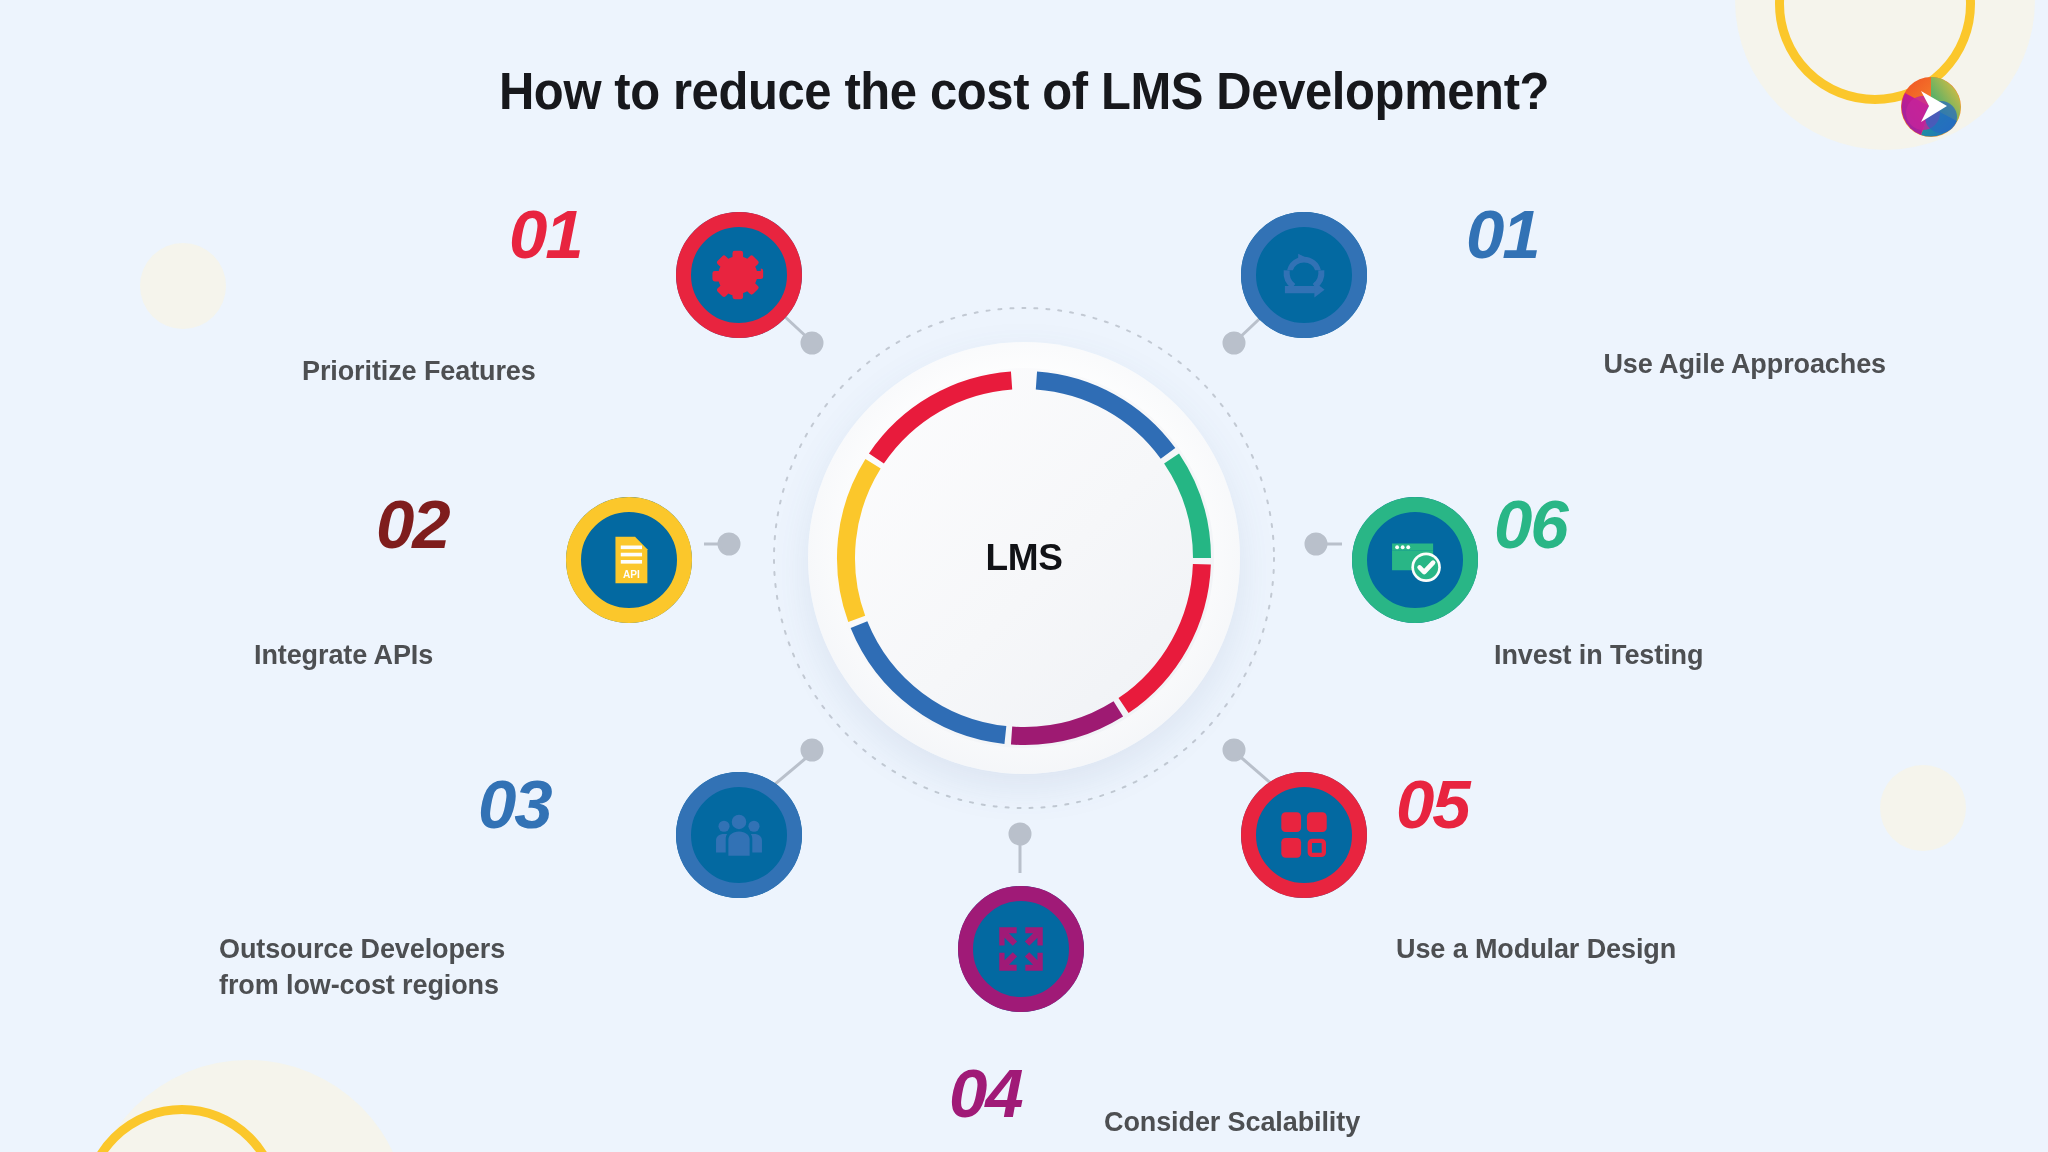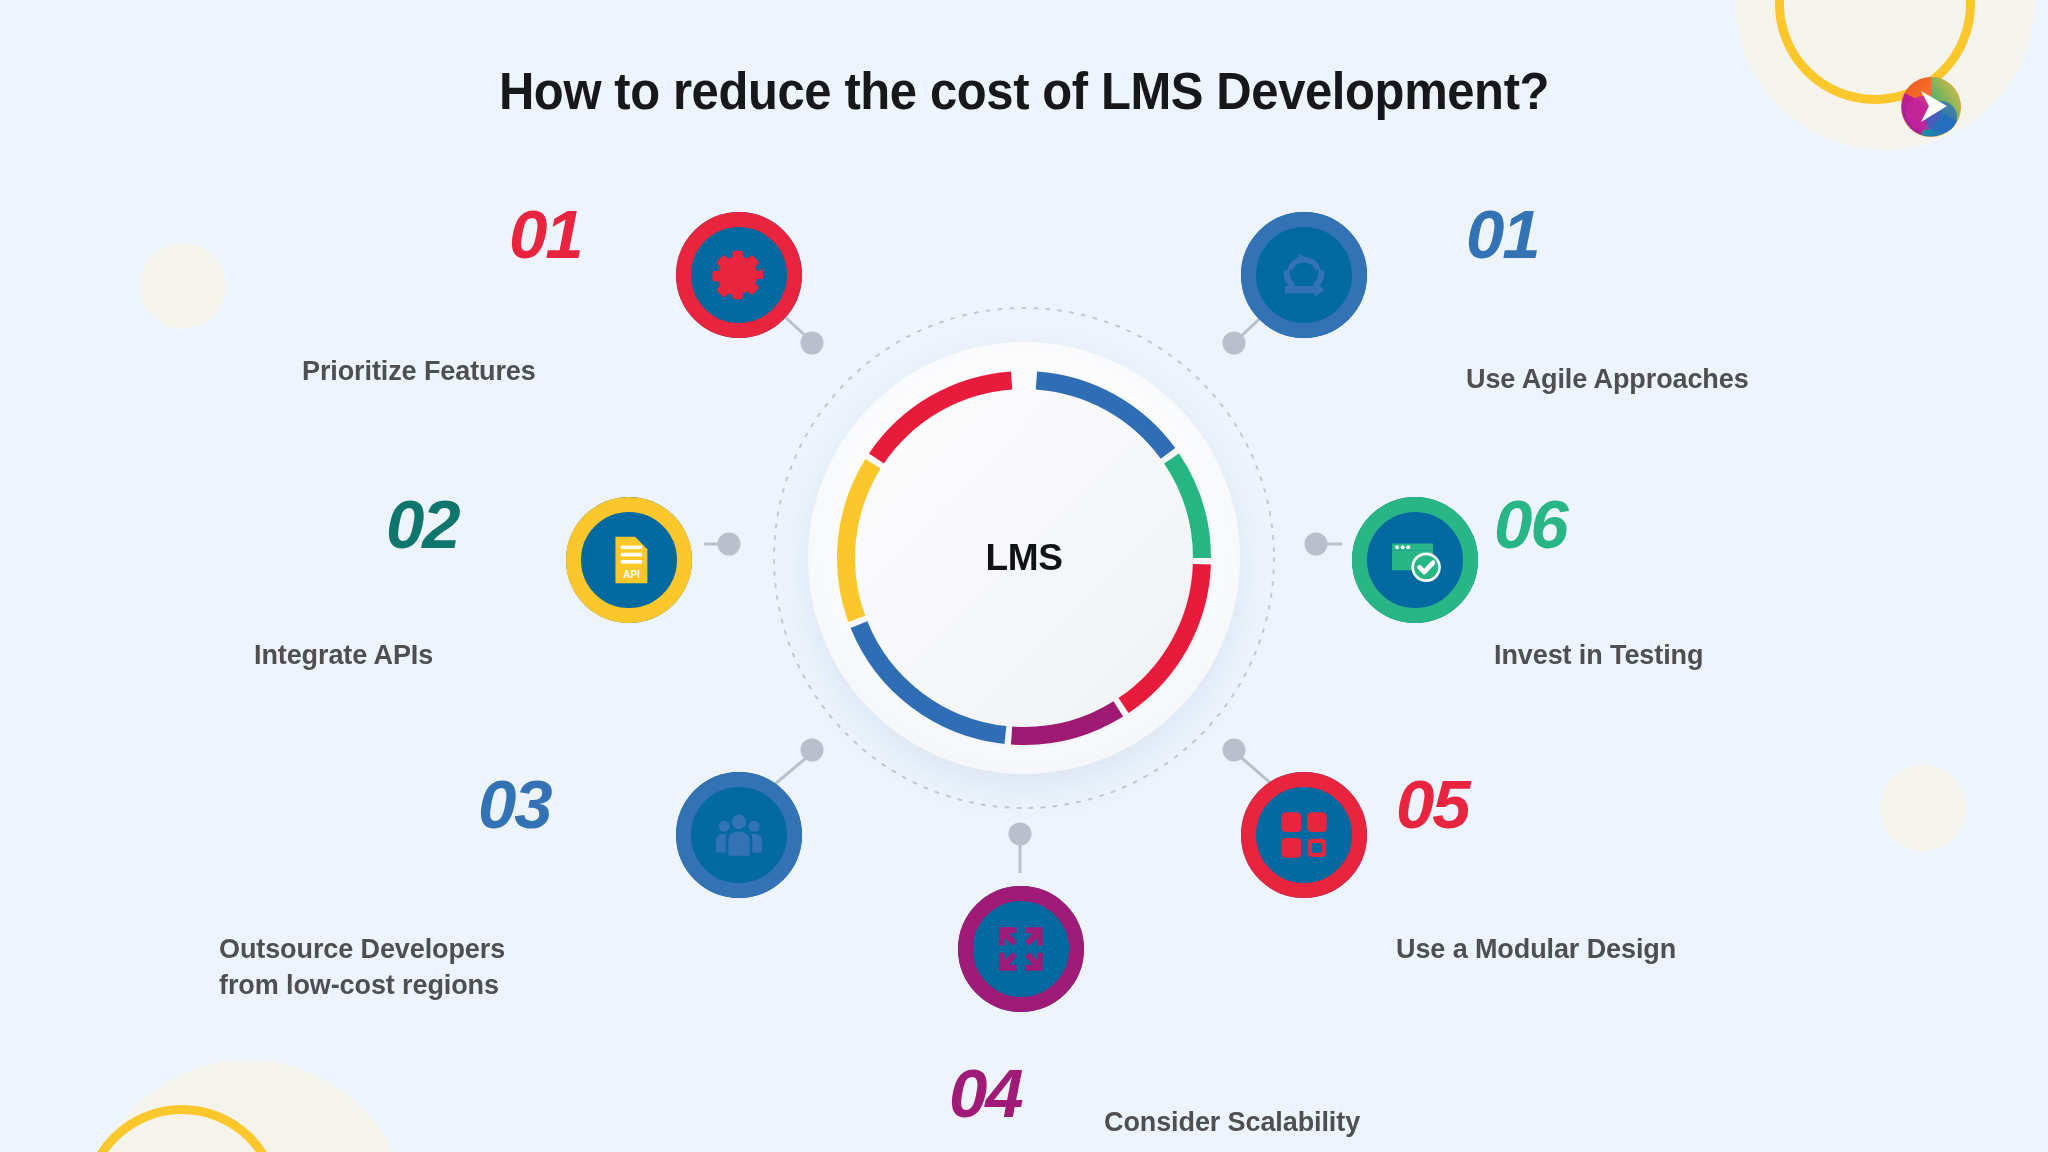--- a/index.html
+++ b/index.html
@@ -194,21 +194,21 @@
 
 <div class="badge" style="--c:#fbc72b; left:566px; top:497px;">
   <svg viewBox="0 0 24 24">
     <path d="M6.4 2.4h8.1l5.1 5.1v14.1H6.4z"></path>
     <rect x="8.6" y="6.0" width="8.8" height="1.5" fill="#fdfdfc"></rect>
     <rect x="8.6" y="9.0" width="8.8" height="1.5" fill="#fdfdfc"></rect>
     <rect x="8.6" y="12.0" width="8.8" height="1.5" fill="#fdfdfc"></rect>
     <text x="13" y="19.4" font-size="4.2" font-weight="700" text-anchor="middle" fill="#fdfdfc" font-family="Liberation Sans, sans-serif">API</text>
   </svg>
 </div>
-<div class="num" style="left:386px; top:490px; color:#0f766e;font-style:italic;">02</div>
+<div class="num" style="left:376px; top:490px; color:#7f1d1d;font-style:italic;">02</div>
 <div class="lbl leftal" style="left:254px; top:594px; width:330px;">Integrate APIs</div>
 
 <div class="badge" style="--c:#3272b5; left:676px; top:772px;">
   <svg viewBox="0 0 24 24">
     <circle cx="12" cy="6.6" r="3.0"></circle>
     <circle cx="5.8" cy="8.4" r="2.3"></circle>
     <circle cx="18.2" cy="8.4" r="2.3"></circle>
     <path d="M12 10.6c-2.7 0-4.4 1.5-4.4 3.4v6.6h8.8v-6.6c0-1.9-1.7-3.4-4.4-3.4z"></path>
     <path d="M5.8 11.6c-2.0 0-3.3 1.1-3.3 2.6v5.0h4.0v-5.6c0-.8.2-1.5.6-2z"></path>
     <path d="M18.2 11.6c2.0 0 3.3 1.1 3.3 2.6v5.0h-4.0v-5.6c0-.8-.2-1.5-.6-2z"></path>
@@ -261,13 +261,13 @@
   <svg viewBox="0 0 24 24">
     <path d="M12 4.4a7.2 7.2 0 0 1 7.0 5.6h-2.4a4.9 4.9 0 0 0-9.2 0H5.0A7.2 7.2 0 0 1 12 4.4z"></path>
     <path d="M6.1 10.1a6.0 6.0 0 0 0 2.3 5.6l-1.5 1.9A8.4 8.4 0 0 1 3.6 10z"></path>
     <path d="M17.9 10.1a6.0 6.0 0 0 1-2.3 5.6l1.5 1.9A8.4 8.4 0 0 0 20.4 10z"></path>
     <path d="M9.6 3.2l3.2 1.6-3.2 1.7z"></path>
     <path d="M4.1 16.6h13.0v2.9H4.1z"></path>
     <path d="M16.3 14.8l4.2 3.3-4.2 3.2z"></path>
   </svg>
 </div>
 <div class="num" style="left:1466px; top:200px; color:#3272b5;">01</div>
-<div class="lbl right" style="left:1466px; top:318px; width:420px;">Use Agile Approaches</div>
+<div class="lbl right" style="left:1466px; top:303px; width:420px;text-align:right;">Use Agile Approaches</div>
 
 </body></html>

